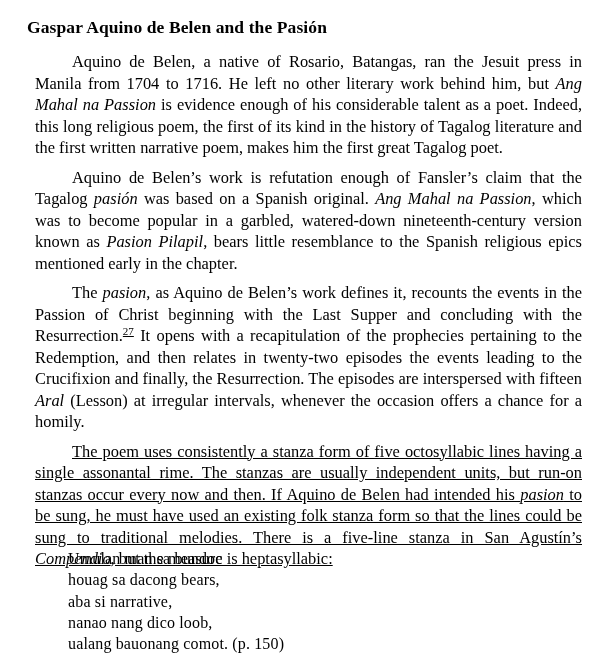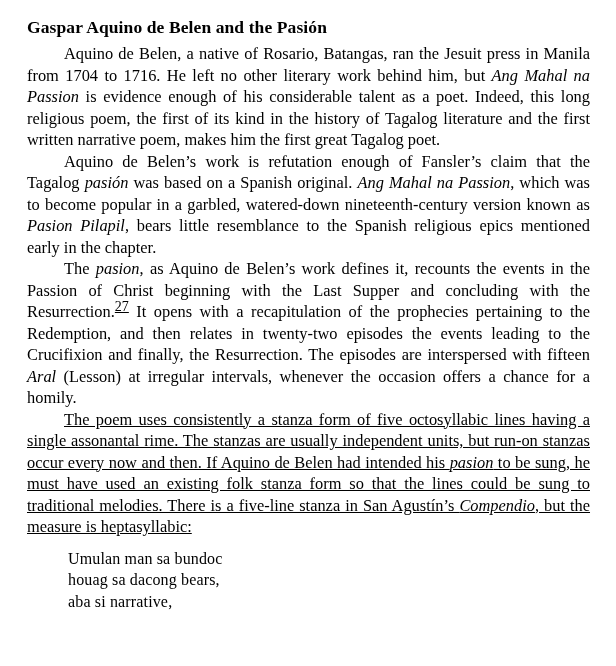--- a/index.html
+++ b/index.html
@@ -38,32 +38,32 @@
     left: 27px;
     top: 43px;
     width: 563px;
     font-size: 16.4px;
     line-height: 21.5px;
     text-align: justify;
     text-justify: inter-word;
     hyphens: none;
   }
   .body-block p {
-    margin: 0;
+    margin: 8px;
     text-indent: 37px;
   }
   .body-block p:last-child {
     text-align: justify;
     text-decoration: underline;
   }
   .italic {
     font-style: italic;
   }
   sup.fn {
-    font-size: 14px;
+    font-size: 11px;
     vertical-align: super;
     line-height: 0;
     text-decoration: underline;
   }
   .verse {
     position: absolute;
     left: 68px;
     top: 548px;
     font-size: 16px;
     line-height: 21.3px;
@@ -86,15 +86,17 @@
     <p id="para-1">Aquino de Belen, a native of Rosario, Batangas, ran the Jesuit press in Manila from 1704 to 1716. He left no other literary work behind him, but <span class="italic">Ang Mahal na Passion</span> is evidence enough of his considerable talent as a poet. Indeed, this long religious poem, the first of its kind in the history of Tagalog literature and the first written narrative poem, makes him the first great Tagalog poet.</p>
     <p id="para-2">Aquino de Belen’s work is refutation enough of Fansler’s claim that the Tagalog <span class="italic">pasión</span> was based on a Spanish original. <span class="italic">Ang Mahal na Passion</span>, which was to become popular in a garbled, watered-down nineteenth-century version known as <span class="italic">Pasion Pilapil</span>, bears little resemblance to the Spanish religious epics mentioned early in the chapter.</p>
     <p id="para-3">The <span class="italic">pasion</span>, as Aquino de Belen’s work defines it, recounts the events in the Passion of Christ beginning with the Last Supper and concluding with the Resurrection.<sup class="fn">27</sup> It opens with a recapitulation of the prophecies pertaining to the Redemption, and then relates in twenty-two episodes the events leading to the Crucifixion and finally, the Resurrection. The episodes are interspersed with fifteen <span class="italic">Aral</span> (Lesson) at irregular intervals, whenever the occasion offers a chance for a homily.</p>
     <p id="para-4">The poem uses consistently a stanza form of five octosyllabic lines having a single assonantal rime. The stanzas are usually independent units, but run-on stanzas occur every now and then. If Aquino de Belen had intended his <span class="italic">pasion</span> to be sung, he must have used an existing folk stanza form so that the lines could be sung to traditional melodies. There is a five-line stanza in San Agustín’s <span class="italic">Compendio</span>, but the measure is heptasyllabic:</p>
   </div>
 
   <div class="verse">
       <span class="vline">Umulan man sa bundoc</span>
       <span class="vline">houag sa dacong bears,</span>
       <span class="vline">aba si narrative,</span>
+      <span class="vline">nanao nang dico loob,</span>
+      <span class="vline">ualang bauonang comot. (p. 150)</span>
     </div>
 
 </div>
 
 </body></html>

